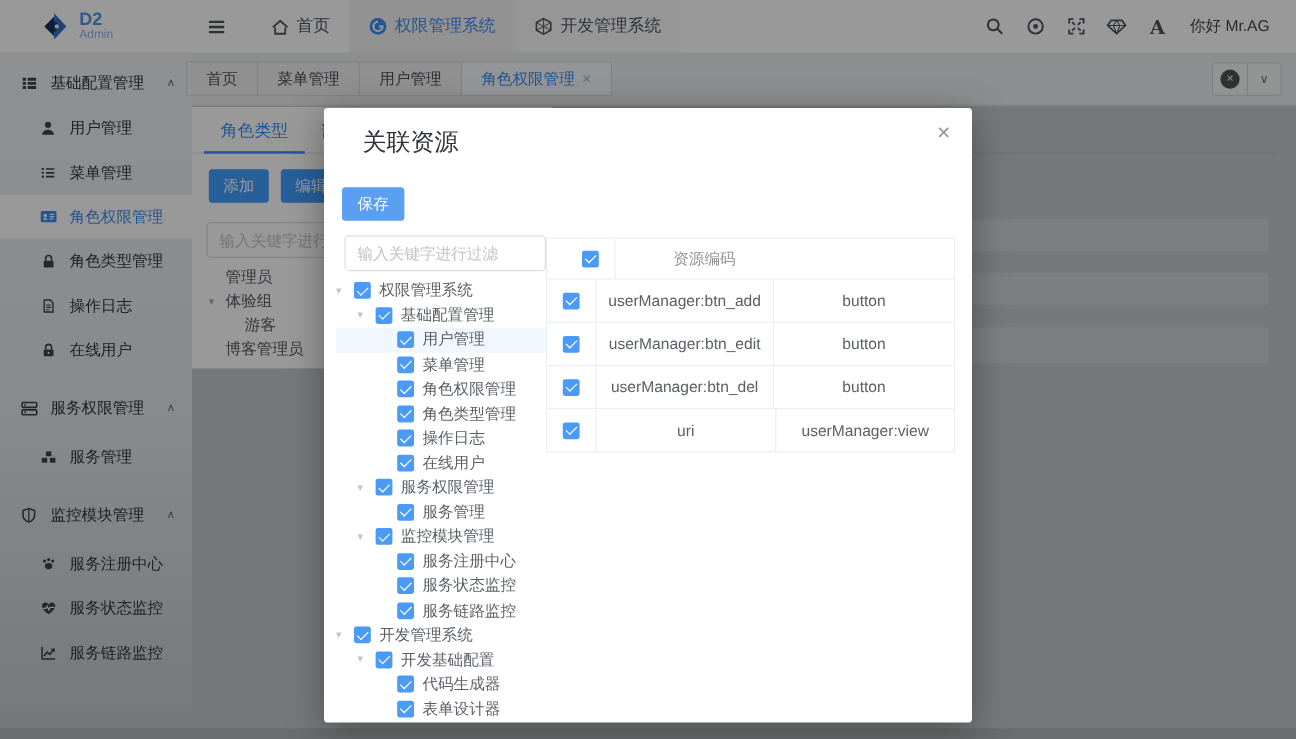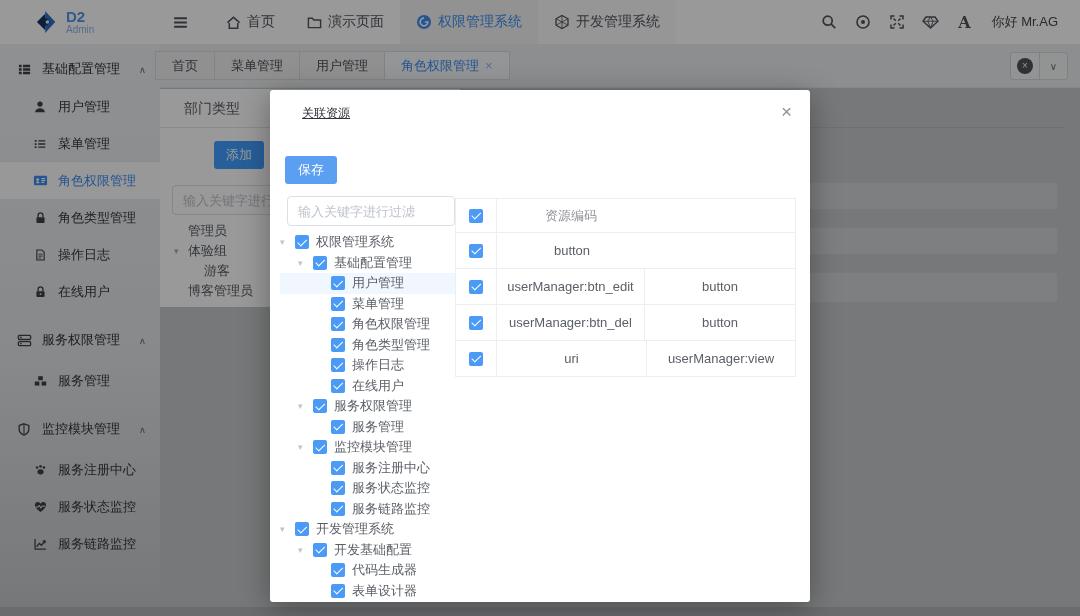--- a/index.html
+++ b/index.html
@@ -51,57 +51,57 @@
   .circle-x { width:16px; height:16px; border-radius:50%; background:#4e5359; color:#f2f2f2; font-size:10px; line-height:16px; text-align:center; }
   .tab-ctrl .chev { color:#6a7077; font-size:10px; }
 
   
   .content { position:absolute; left:160px; top:89px; width:920px; height:518px; z-index:1; }
   .left-card { position:absolute; left:0; top:0; width:300px; height:218px; background:#ffffff; }
   .lc-tabs { display:flex; height:39px; border-bottom:1px solid #e4e7ed; align-items:center; padding-left:10px; }
   .lc-tab { padding:0 14px; height:39px; line-height:39px; font-size:14px; color:#555b63; cursor:pointer; white-space:nowrap; }
   .lc-tab.active { color:#3e8ef0; border-bottom:2px solid #3e8ef0; }
   .lc-btns { display:flex; gap:10px; padding:13px 0 0 14px; }
-  .btn-blue { min-width:44px; height:28px; padding:0 12px; background:#409eff; border:none; border-radius:3px; color:#fff; font-size:13px; cursor:pointer;margin-left:40px; }
+  .btn-blue { min-width:44px; height:28px; padding:0 12px; background:#409eff; border:none; border-radius:3px; color:#fff; font-size:13px; cursor:pointer; }
   .lc-filter { margin:16px 0 0 12px; width:240px; height:30px; border:1px solid #dcdfe6; border-radius:4px; background:#fff; color:#303133; font-size:13px; padding:0 10px; }
   .lc-filter::placeholder { color:#bfc4cc; }
   .lc-tree { padding:6px 0 0 14px; }
   .lc-node { height:20px; display:flex; align-items:center; color:#555b63; font-size:13px; cursor:pointer; }
   .lc-node .ct { width:14px; color:#a9aeb5; font-size:9px; }
   .lc-node.ind1 { padding-left:16px; }
   .right-panel { position:absolute; left:300px; top:0; width:620px; height:518px; background:#c6c8ca; }
   .rp-line { position:absolute; left:0; top:38px; width:604px; height:1px; background:#b9bbbe; }
   .rp-row { position:absolute; left:6px; width:592px; height:28px; background:#d2d4d6; border:1px solid #c9cbcd; border-radius:4px; }
 
   .bottom-strip { position:absolute; left:0; top:607px; width:1080px; height:9px; background:#b2b4b7; z-index:1; }
 
   
   .overlay { position:absolute; inset:0; background:rgba(0,0,0,0.4); z-index:10; }
   .modal { position:absolute; left:270px; top:90px; width:540px; height:512px; background:#ffffff; border-radius:3px; box-shadow:0 6px 30px rgba(0,0,0,0.35); z-index:20; }
-  .m-title { position:absolute; left:32px; top:15px; font-size:12px; color:#2f3238;text-decoration:underline; }
+  .m-title { position:absolute; left:32px; top:15px; font-size:20px; color:#2f3238; }
   .m-close { position:absolute; right:18px; top:12px; font-size:19px; color:#909399; cursor:pointer; line-height:1; }
   .m-save { position:absolute; left:15px; top:66px; width:52px; height:28px; background:#5b9ff2; color:#fff; border:none; border-radius:3px; font-size:13px; cursor:pointer; }
   .m-filter { position:absolute; left:17px; top:106px; width:168px; height:30px; border:1px solid #dcdfe6; border-radius:4px; font-size:13px; color:#303133; padding:0 10px; }
   .m-filter::placeholder { color:#bfc4cc; }
   .m-tree { position:absolute; left:10px; top:142px; width:175px; }
   .tnode { height:20.5px; display:flex; align-items:center; cursor:pointer; }
   .tnode.current { background:#f0f7ff; }
   .tnode.lvl1 { padding-left:18px; }
   .tnode.lvl2 { padding-left:36px; }
   .tnode .ct { width:15px; font-size:9px; color:#bfc4cc; flex:none; }
   .tnode.leaf .ct { visibility:hidden; }
   .cbx { width:14px; height:14px; border-radius:2px; background:#4b9af6; flex:none; position:relative; cursor:pointer; }
   .cbx::after { content:""; position:absolute; left:4.5px; top:1.5px; width:3.5px; height:7.5px; border-right:1.4px solid #fff; border-bottom:1.4px solid #fff; transform:rotate(45deg); }
   .tnode .tl { margin-left:7px; font-size:13px; color:#5a5f66; white-space:nowrap; }
   .m-table { position:absolute; left:185px; top:108px; width:341px; border:1px solid #ebeef5; border-bottom:none; }
   .trow { display:flex; border-bottom:1px solid #ebeef5; }
   .tcell { display:flex; align-items:center; justify-content:center; border-right:1px solid #ebeef5; font-size:13px; color:#5a5f66; }
   .tcell:last-child { border-right:none; }
   .c0 { width:41px; } .c1 { width:148px; } .c2 { width:150px; }
-  .trow.thead { height:34px; } .trow.tbody { height:36px; }
+  .trow.thead { height:34px;padding-left:16px; } .trow.tbody { height:36px; }
   .thead .tcell { color:#909399; }
 
   svg { display:block; }
 </style>
 </head>
 <body>
 
 <div id="stage">
 
   <div class="header">
@@ -125,28 +125,20 @@
     <div class="nav">
       <div class="nav-item">
         <span class="ic">
           <svg width="15" height="15" viewBox="0 0 16 16">
               <path d="M1.5 8.2 8 2.5l6.5 5.7" fill="none" stroke="#50555c" stroke-width="1.6"></path>
               <path d="M3.5 8.5V14h9V8.5" fill="none" stroke="#50555c" stroke-width="1.6"></path>
             </svg>
         </span>
         <span>首页</span>
       </div>
-      <div class="nav-item">
-        <span class="ic">
-          <svg width="15" height="15" viewBox="0 0 16 16">
-              <path d="M1.5 3.5h4.2l1.6 1.8h7.2v8.2H1.5z" fill="none" stroke="#50555c" stroke-width="1.5"></path>
-            </svg>
-        </span>
-        <span>演示页面</span>
-      </div>
       <div class="nav-item active">
         <span class="ic">
           <svg width="16" height="16" viewBox="0 0 16 16">
               <circle cx="8" cy="8" r="7" fill="#3e8ef0"></circle>
               <path d="M8 4.2a3.8 3.8 0 1 0 3.8 3.8h-3" fill="none" stroke="#fff" stroke-width="1.7"></path>
             </svg>
         </span>
         <span>权限管理系统</span>
       </div>
       <div class="nav-item tile">
@@ -343,20 +335,21 @@
       </span>
       <span class="seg">
         <span class="chev">∨</span>
       </span>
     </div>
   </div>
 
   <div class="content">
     <div class="left-card">
       <div class="lc-tabs">
+        <span class="lc-tab active">角色类型</span>
         <span class="lc-tab">部门类型</span>
       </div>
       <div class="lc-btns">
         <button class="btn-blue">添加</button>
         <button class="btn-blue">编辑</button>
       </div>
       <input class="lc-filter" placeholder="输入关键字进行过滤" style="">
       <div class="lc-tree">
         <div class="lc-node">
           <span class="ct"></span>
@@ -491,20 +484,21 @@
       <div class="trow thead">
         <div class="tcell c0">
             <span class="cbx"></span>
           </div>
         <div class="tcell c1">资源编码</div>
       </div>
       <div class="trow tbody">
         <div class="tcell c0">
             <span class="cbx"></span>
           </div>
+        <div class="tcell c1">userManager:btn_add</div>
         <div class="tcell c2">button</div>
       </div>
       <div class="trow tbody">
         <div class="tcell c0">
             <span class="cbx"></span>
           </div>
         <div class="tcell c1">userManager:btn_edit</div>
         <div class="tcell c2">button</div>
       </div>
       <div class="trow tbody">

